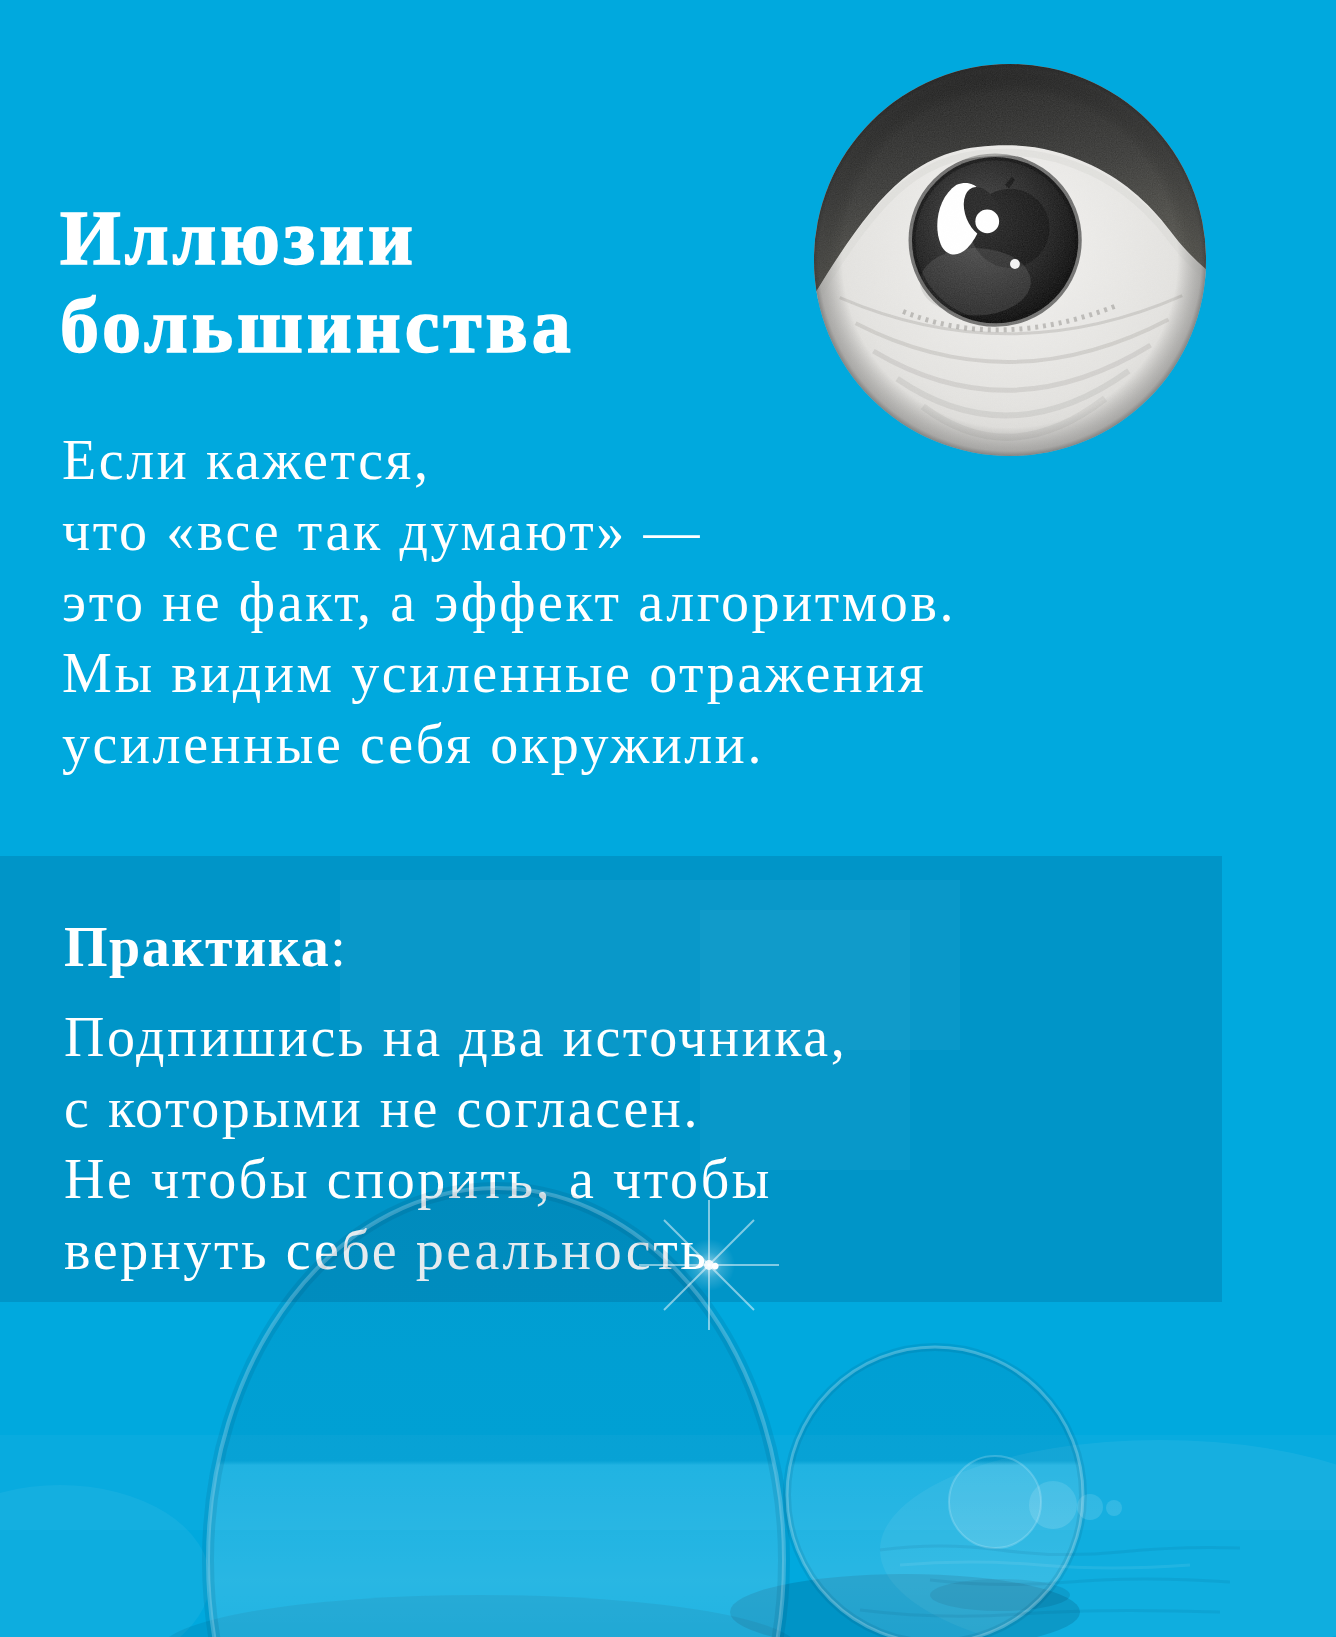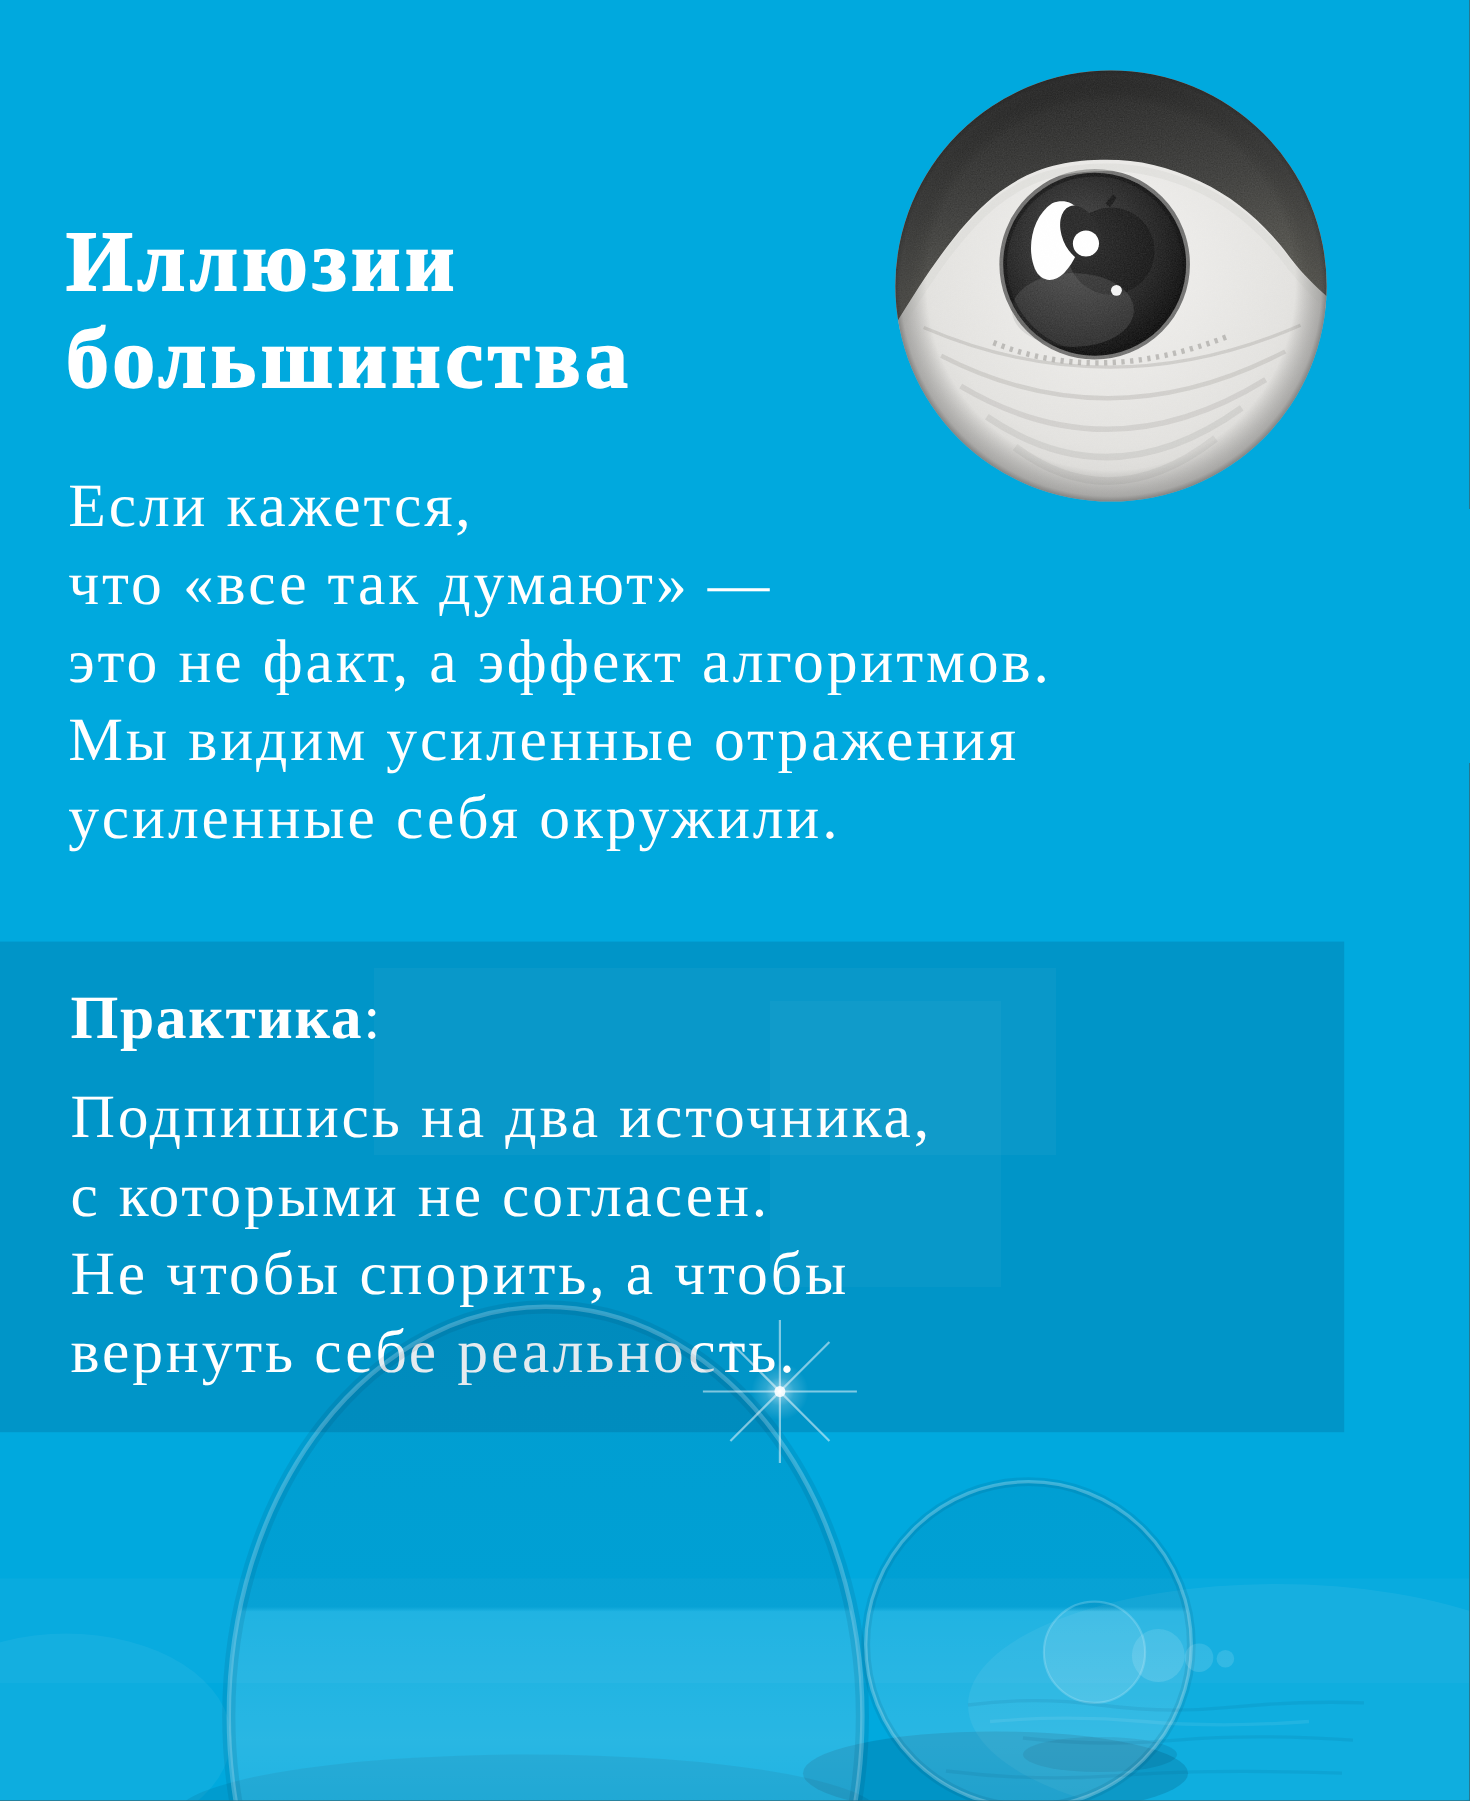--- a/index.html
+++ b/index.html
@@ -29,20 +29,21 @@
     position:absolute;left:0;top:856px;
     width:1222px;height:446px;
     background:#0095c8;
     box-sizing:border-box;
     padding:35px 30px 0 64px;
   }
   .practice-heading{
     font-size:56px;line-height:71px;
     font-weight:700;letter-spacing:1.5px;
     white-space:nowrap;
+    margin-top:21px;
   }
   .practice-heading .colon{font-weight:400;}
   .practice-body{
     font-size:56px;line-height:71px;
     font-weight:400;letter-spacing:2.6px;
     white-space:nowrap;
     margin-top:19px;
   }
   .eye{
     position:absolute;left:812px;top:62px;

